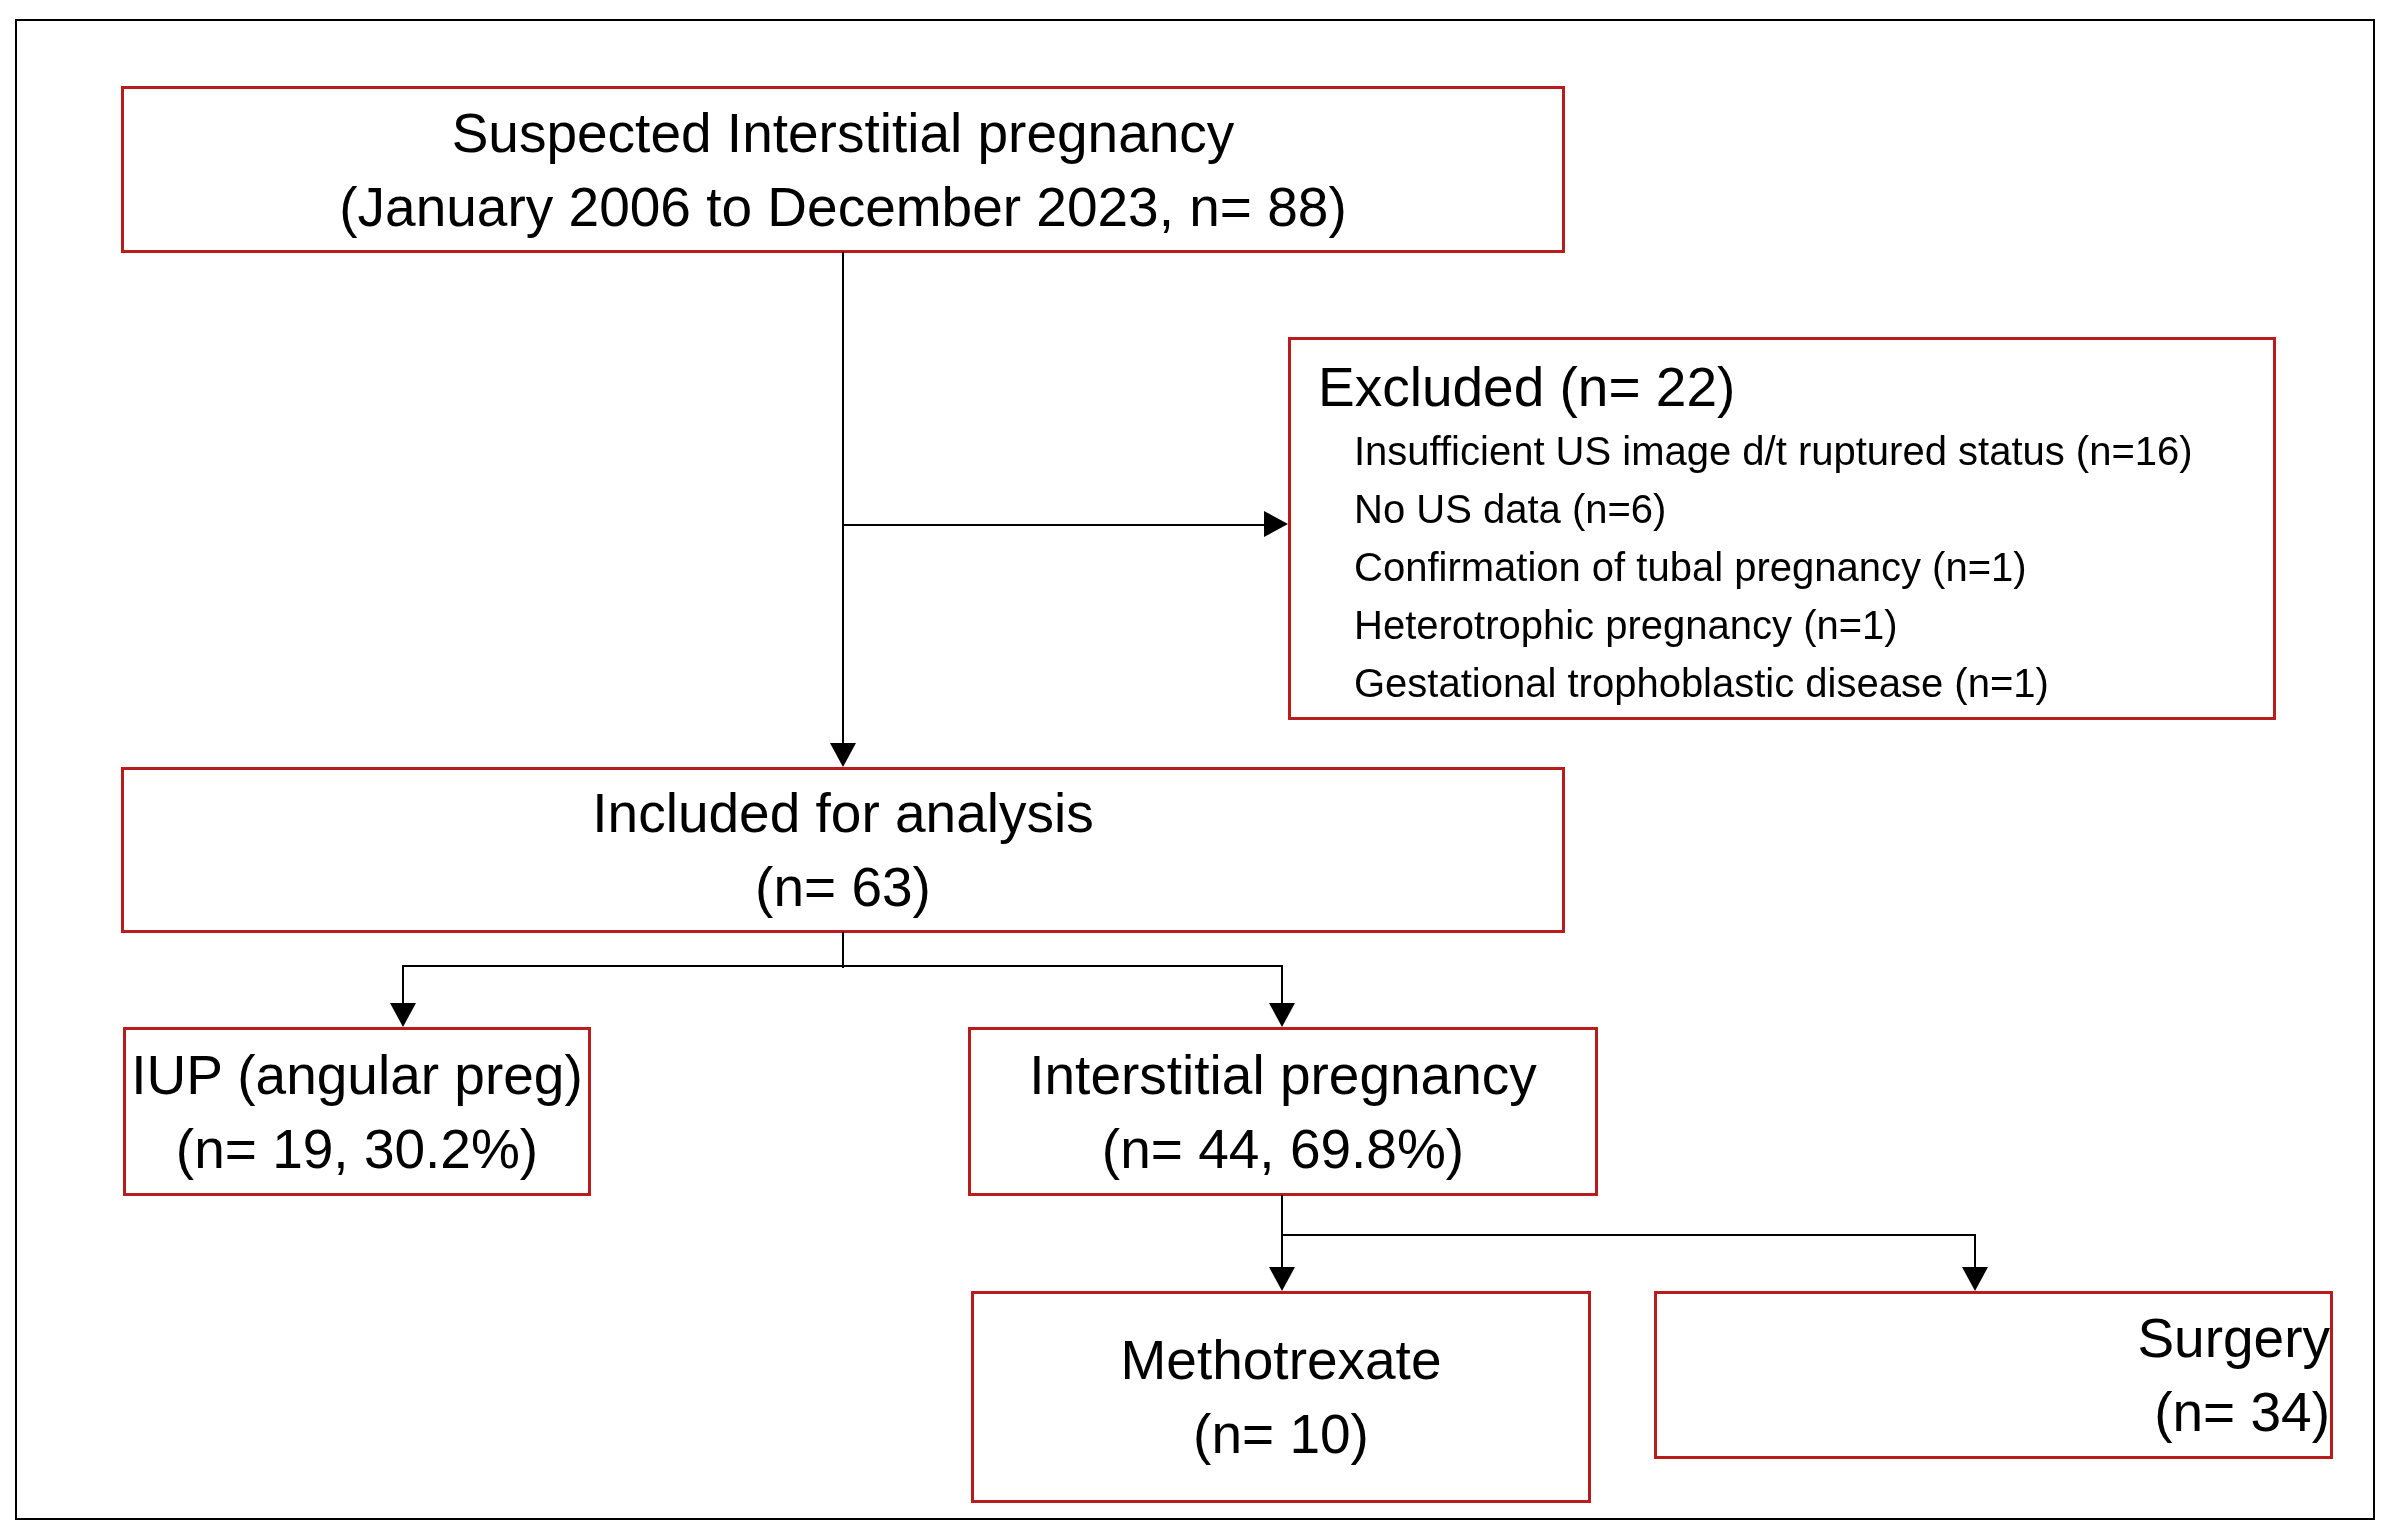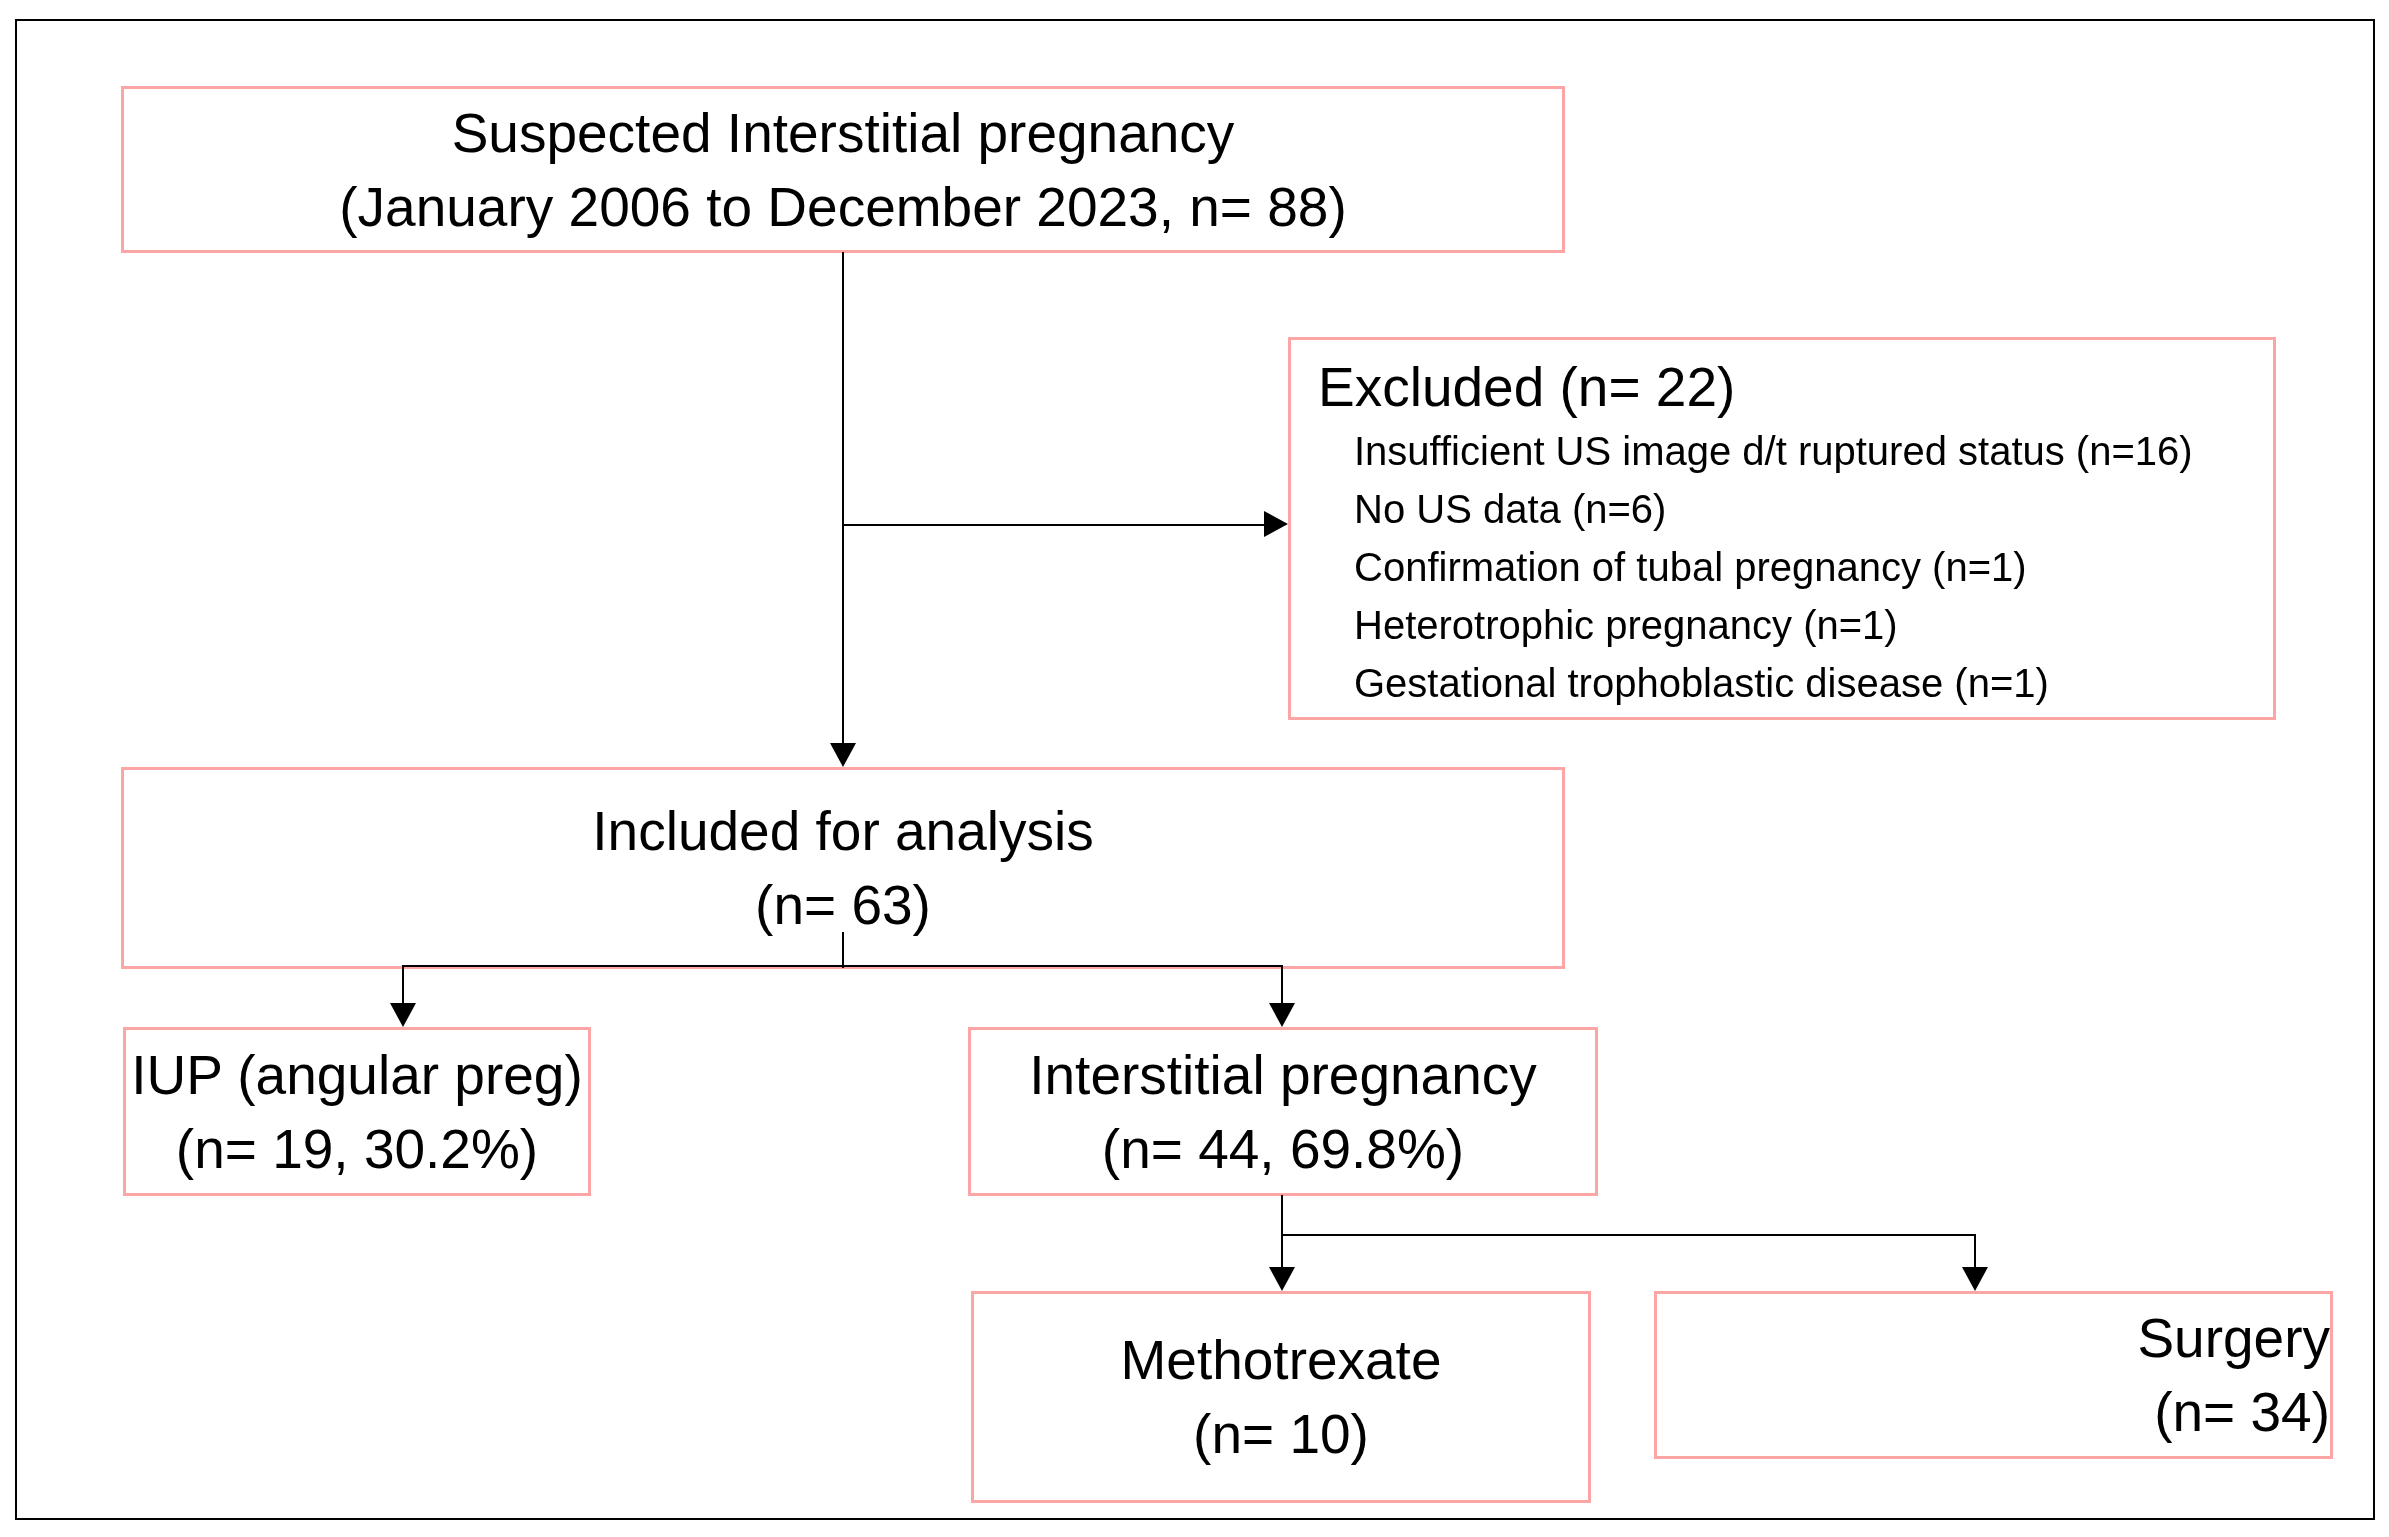--- a/index.html
+++ b/index.html
@@ -20,35 +20,35 @@
     left: 15px;
     top: 18.7px;
     width: 2360px;
     height: 1501px;
     border: 2.2px solid #000000;
     box-sizing: border-box;
   }
   .box {
     position: absolute;
     box-sizing: border-box;
-    border: 3px solid #fca5a5;
+    border: 3px solid #b91c1c;
     background: #ffffff;
     display: flex;
     flex-direction: column;
     align-items: center;
     justify-content: center;
     text-align: center;
     font-size: 55px;
     line-height: 74px;
     white-space: nowrap;
   }
   .box .bline { display: block; }
 
   #box-suspected   { left: 121px;  top: 86px;  width: 1444px; height: 167px; }
-  #box-included    { left: 121px;  top: 767px; width: 1444px; height: 202px; }
+  #box-included    { left: 121px;  top: 767px; width: 1444px; height: 166px; }
   #box-iup         { left: 123px;  top: 1027px; width: 468px;  height: 169px; }
   #box-interstitial{ left: 968px; top: 1027px; width: 630px;  height: 169px; }
   #box-methotrexate{ left: 971px; top: 1291px; width: 620px;  height: 212px; }
   #box-surgery     { left: 1654px; top: 1291px; width: 679px;  height: 168px; align-items: flex-end; }
 
   #box-excluded {
     left: 1288px;
     top: 337px;
     width: 988px;
     height: 383px;

